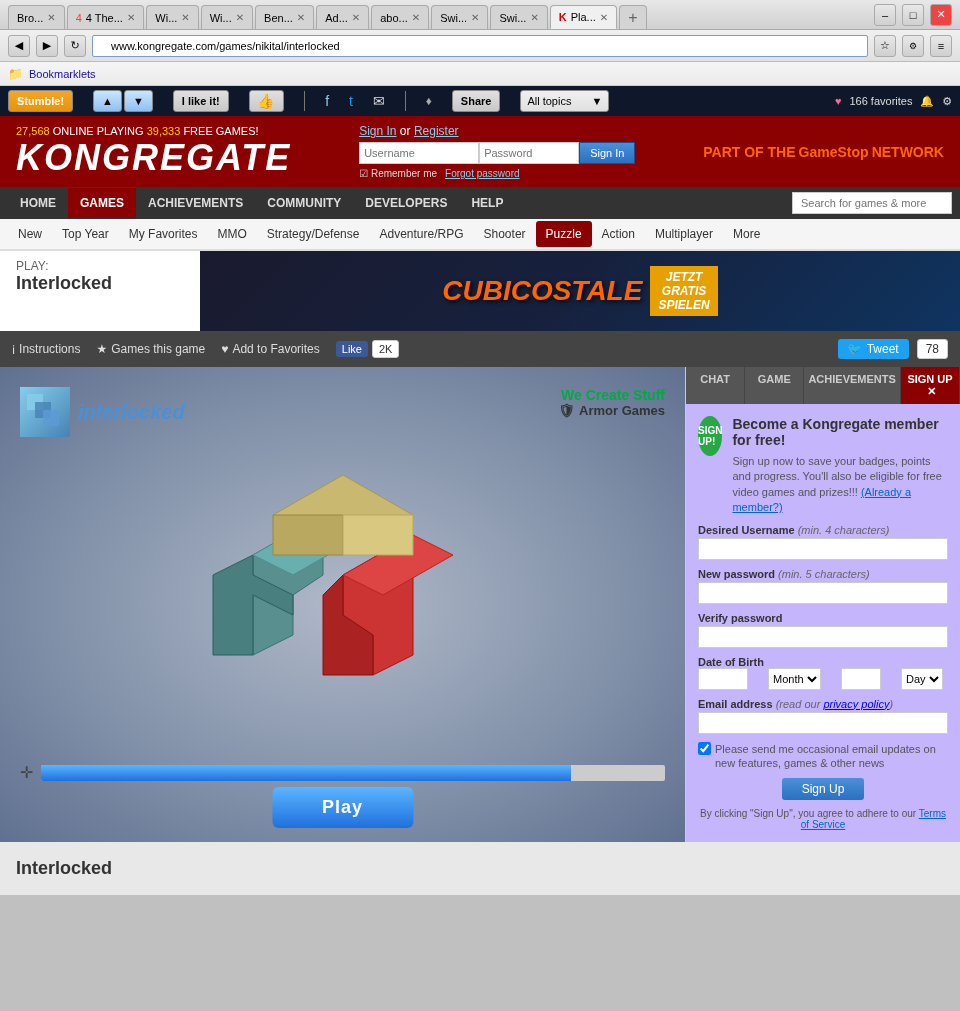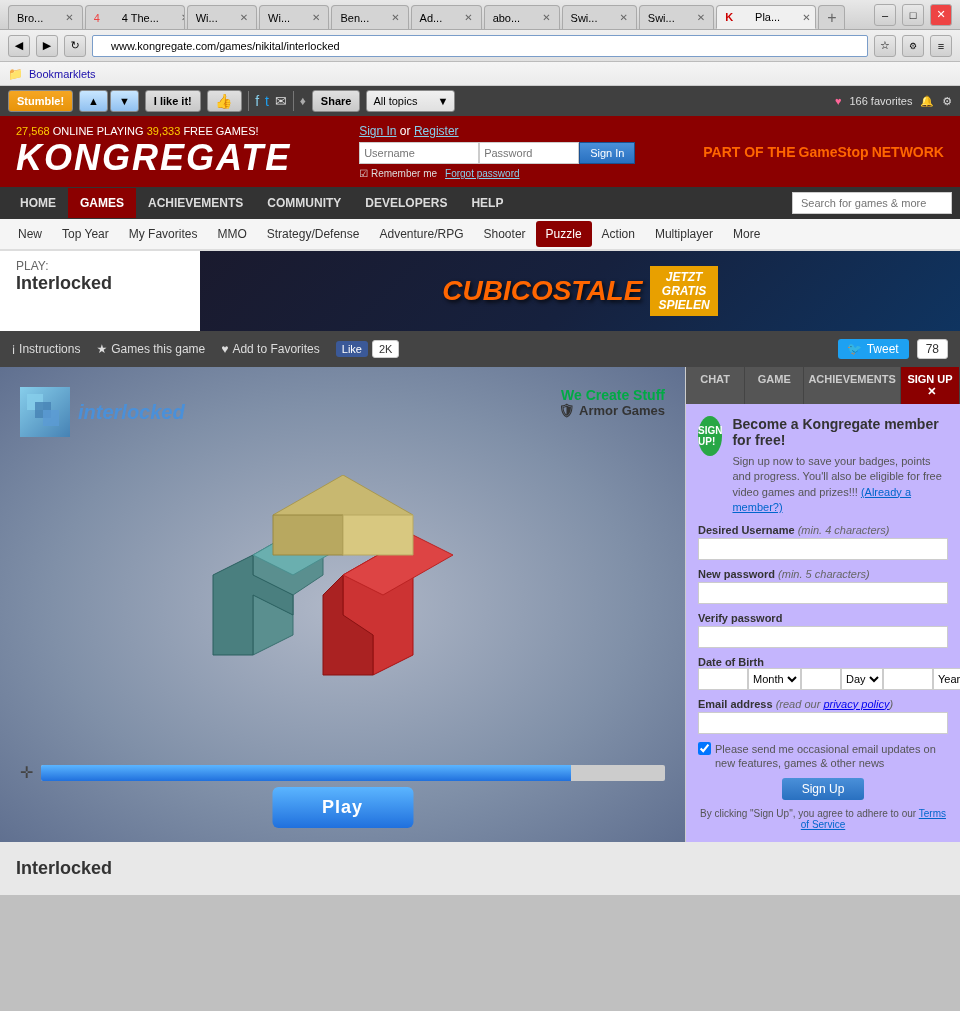--- a/index.html
+++ b/index.html
@@ -22,21 +22,21 @@
     }
     .browser-tab {
       background: #d4d4d4;
       border: 1px solid #aaa;
       border-bottom: none;
       border-radius: 4px 4px 0 0;
       padding: 4px 8px;
       font-size: 11px;
       display: flex;
       align-items: center;
-      gap: 22px;
+      gap: 4px;
       height: 24px;
       max-width: 100px;
       white-space: nowrap;
       overflow: hidden;
     }
     .browser-tab.active {
       background: #f0f0f0;
       border-bottom: 1px solid #f0f0f0;
       z-index: 1;
     }
@@ -72,26 +72,26 @@
       height: 24px;
       display: flex;
       align-items: center;
       padding: 0 8px;
       border-bottom: 1px solid #ccc;
     }
     .bookmark-link { color: #1a0dab; font-size: 11px; text-decoration: none; }
 
     
     .kg-toolbar {
-      background: #404040;
+      background: #0f172a;
       height: 30px;
       display: flex;
       align-items: center;
       padding: 0 8px;
-      gap: 6px;
+      gap: 20px;
     }
     .kg-toolbar-btn {
       background: linear-gradient(to bottom, #e0e0e0, #c8c8c8);
       border: 1px solid #888;
       border-radius: 3px;
       padding: 2px 8px;
       font-size: 11px;
       font-weight: bold;
       cursor: pointer;
       height: 22px;
@@ -275,21 +275,21 @@
     }
     .signup-header { font-size: 14px; font-weight: bold; color: #333; margin-bottom: 6px; }
     .signup-desc { font-size: 11px; color: #555; line-height: 1.4; }
     .signup-desc a { color: #0066cc; }
     .form-group { margin-bottom: 8px; }
     .form-label { font-size: 11px; font-weight: bold; color: #333; }
     .form-label-hint { font-style: italic; color: #666; font-weight: normal; }
     .form-input {
       width: 100%; height: 22px; border: 1px solid #ccc; padding: 0 4px; font-size: 11px; margin-top: 2px;
     }
-    .form-row { display: flex; gap: 0; align-items: center; }
+    .form-row { display: flex; gap: 20px; align-items: center; }
     .form-select {
       height: 22px; border: 1px solid #ccc; font-size: 11px; background: white;
     }
     .signup-btn {
       background: linear-gradient(to bottom, #4a90d9, #2970c0);
       color: white; border: none; padding: 4px 20px; font-size: 12px; cursor: pointer;
       border-radius: 3px; display: block; margin: 8px auto;
     }
     .tos-text { font-size: 10px; color: #555; text-align: center; }
     .tos-text a { color: #0066cc; }

